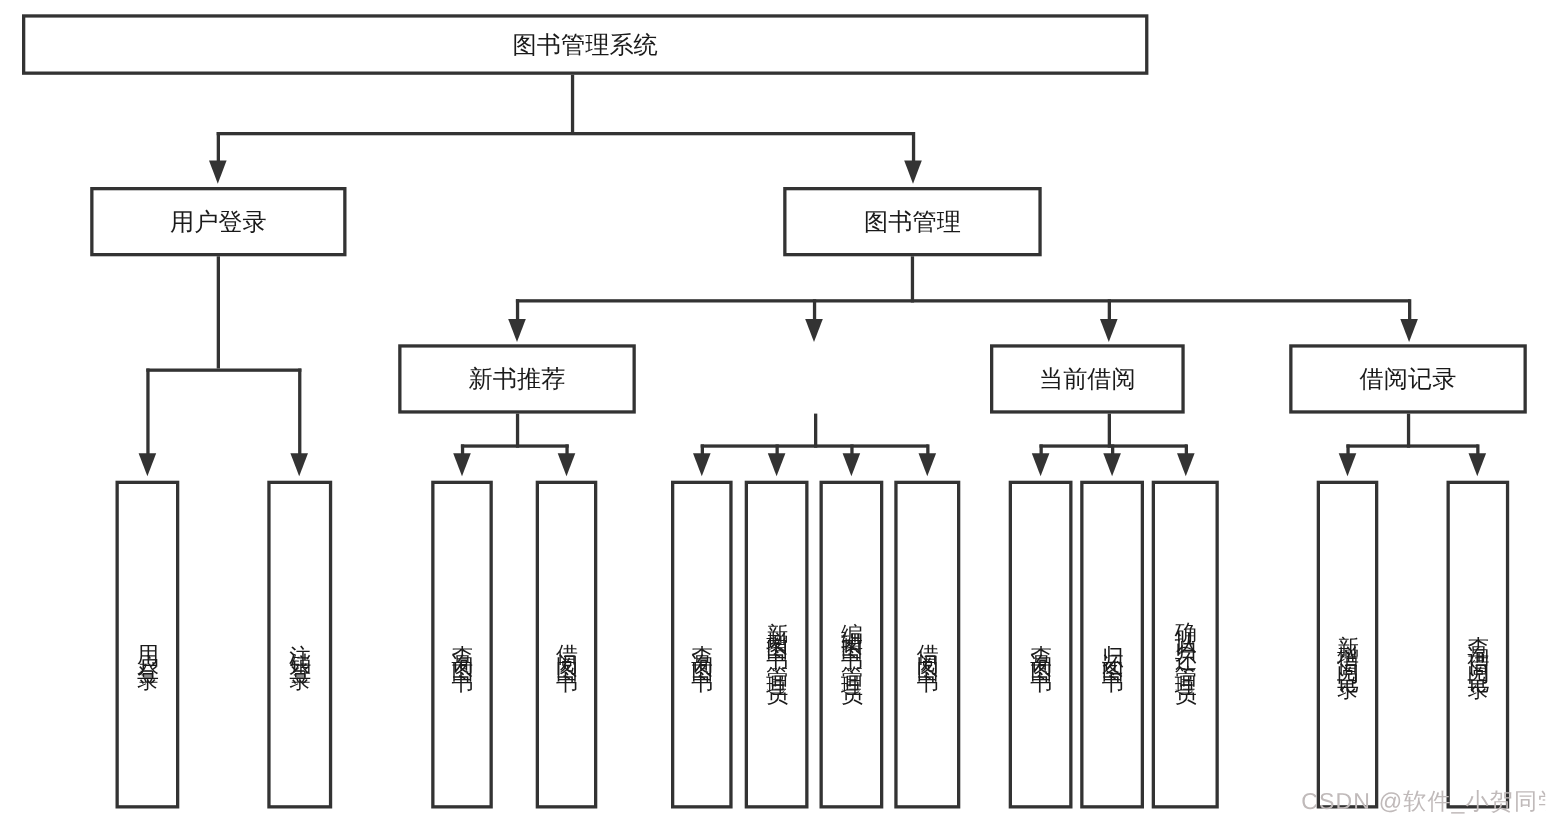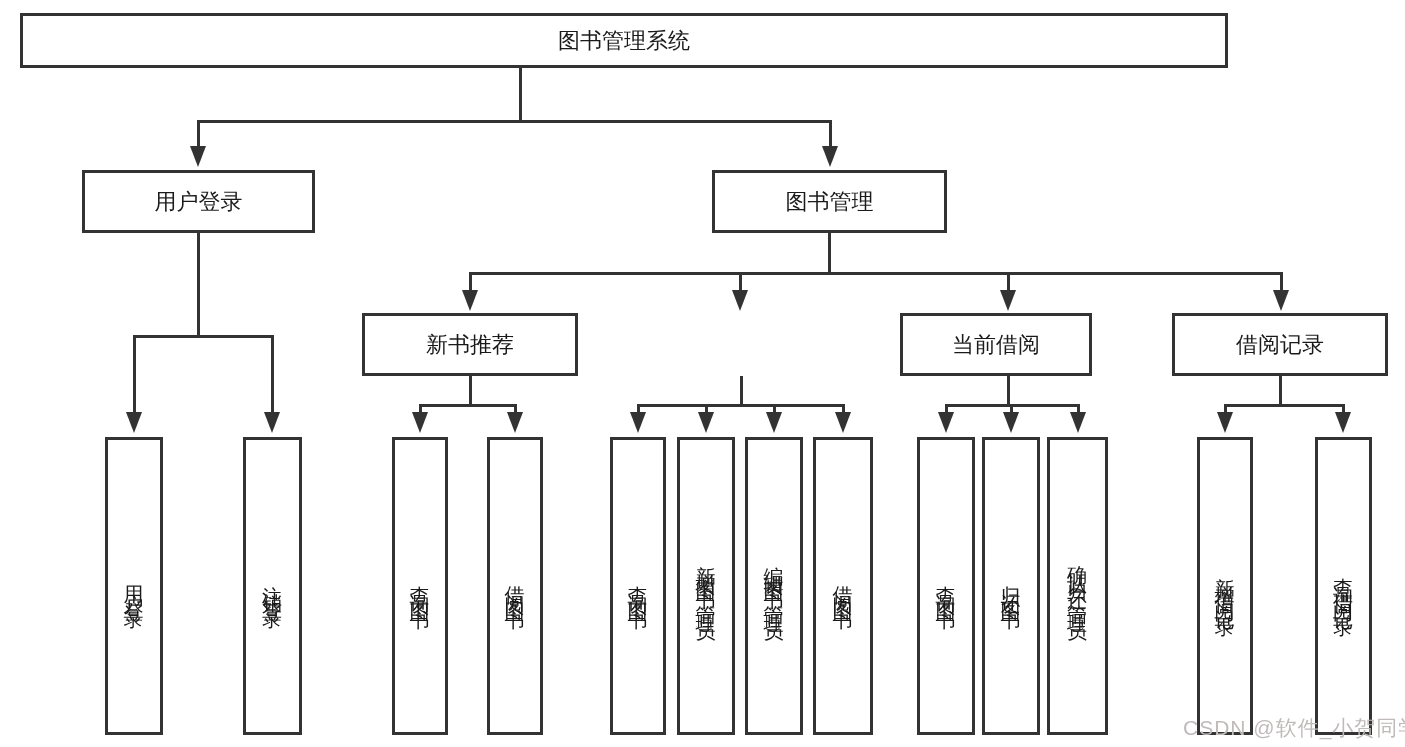--- a/index.html
+++ b/index.html
@@ -27,35 +27,35 @@
   .watermark {
     position:absolute; left:1183px; top:714px; z-index:5;
     font-size:21px; color:#c0baba; letter-spacing:1px; white-space:nowrap;
   }
 </style>
 </head>
 <body>
 
 <div class="canvas">
 
-  <div class="box branch" style="left:20px;top:13px;width:1208px;height:55px">
+  <div class="box branch" style="left:20px;top:13px;width:1024px;height:55px">
     <span class="lbl">图书管理系统</span>
   </div>
 
   <div class="box branch" style="left:82px;top:170px;width:233px;height:63px">
     <span class="lbl">用户登录</span>
   </div>
   <div class="box branch" style="left:362px;top:313px;width:216px;height:63px">
     <span class="lbl">新书推荐</span>
   </div>
 
   <div class="box branch" style="left:712px;top:170px;width:235px;height:63px">
     <span class="lbl">图书管理</span>
   </div>
-  <div class="box branch" style="left:900px;top:313px;width:192px;height:63px">
+  <div class="box branch" style="left:900px;top:313px;width:177px;height:63px">
     <span class="lbl">当前借阅</span>
   </div>
   <div class="box branch" style="left:1172px;top:313px;width:216px;height:63px">
     <span class="lbl">借阅记录</span>
   </div>
 
   <div class="box leaf" style="left:105px;top:437px;width:58px;height:298px">
     <span class="lbl">用户登录</span>
   </div>
   <div class="box leaf" style="left:243px;top:437px;width:59px;height:298px">

